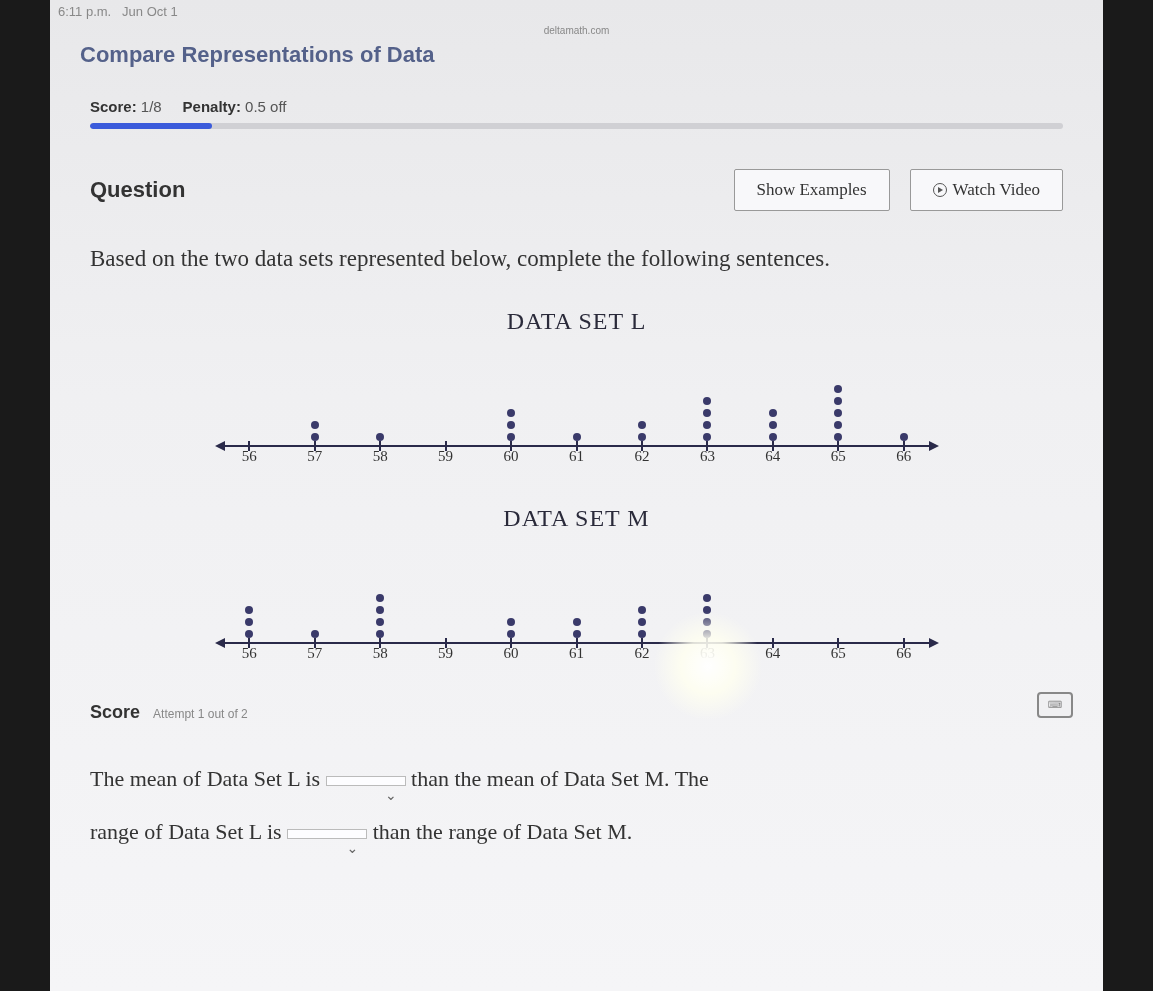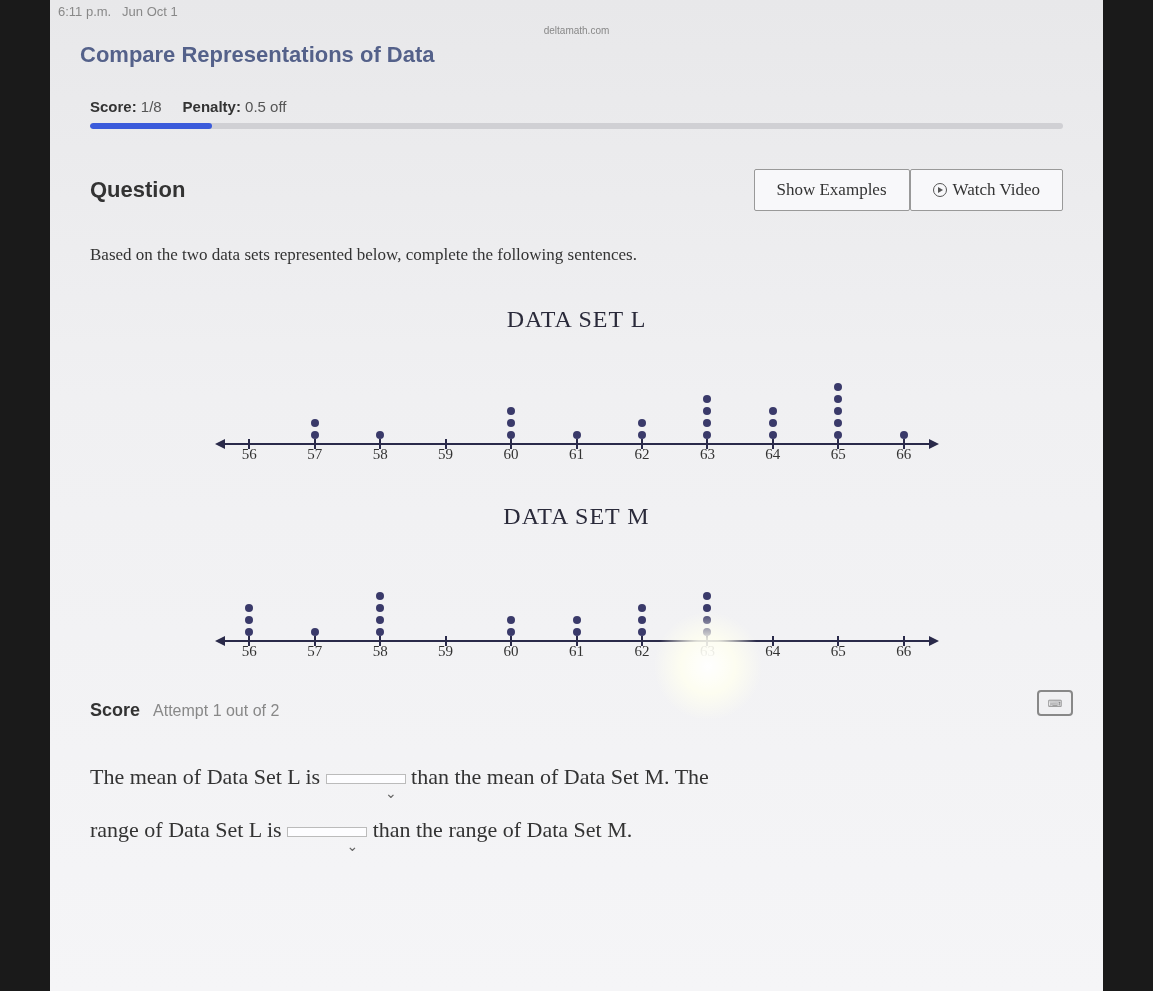--- a/index.html
+++ b/index.html
@@ -66,20 +66,21 @@
   }
   .progress-bar {
     height: 100%;
     background: #3b5bdb;
     width: 12.5%;
     border-radius: 3px;
   }
   .question-header {
     display: flex;
     align-items: center;
+    gap: 20px;
     margin-bottom: 30px;
   }
   .question-header h2 {
     font-family: Arial, sans-serif;
     font-weight: bold;
     font-size: 22px;
     color: #333;
     flex: 1;
   }
   .btn {
@@ -89,24 +90,24 @@
     font-size: 17px;
     font-family: Georgia, serif;
     color: #333;
     border-radius: 2px;
     cursor: pointer;
     display: inline-flex;
     align-items: center;
     gap: 6px;
   }
   .prompt {
-    font-size: 17px;
+    font-size: 23px;
     color: #333;
     line-height: 1.6;
-    margin-bottom: 38px;
+    margin-bottom: 30px;
   }
   .dataset-block {
     margin: 10px auto 30px auto;
     width: 720px;
   }
   .dataset-title {
     text-align: center;
     font-size: 24px;
     color: #2a2a3a;
     margin-bottom: 20px;
@@ -164,21 +165,21 @@
   }
   .answer-header {
     font-family: Arial, sans-serif;
     font-size: 18px;
     color: #333;
     margin-bottom: 30px;
   }
   .answer-header .attempt {
     color: #888;
     font-weight: normal;
-    font-size: 16px;
+    font-size: 12px;
     margin-left: 8px;
   }
   .sentence {
     font-size: 22px;
     color: #333;
     line-height: 2.4;
   }
   .dropdown {
     display: inline-block;
     border: 1px solid #bbb;

